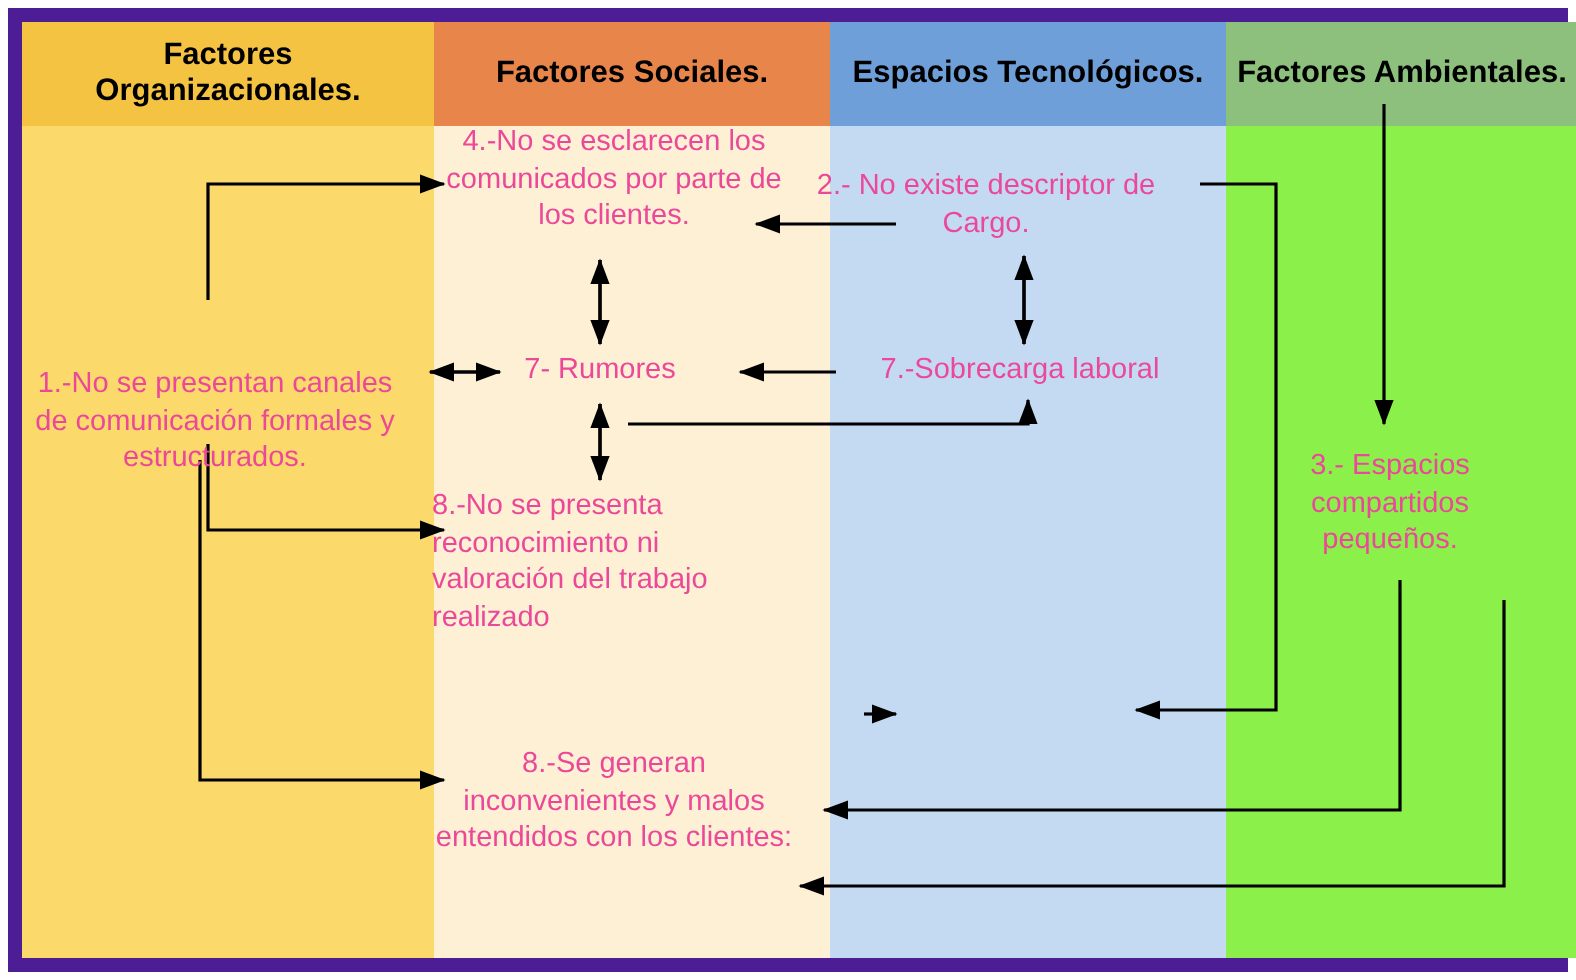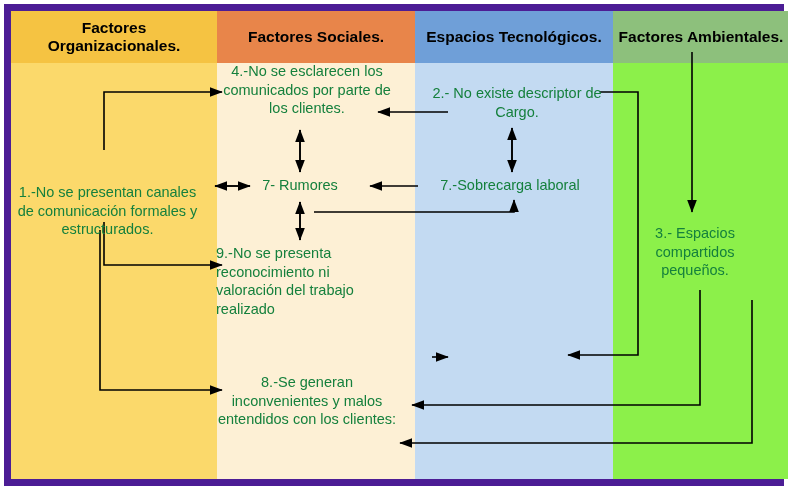--- a/index.html
+++ b/index.html
@@ -47,21 +47,21 @@
     font-weight: bold;
     font-size: 15.5px;
     color: #000000;
     line-height: 1.15;
     padding: 0 4px;
   }
   .node {
     position: absolute;
     text-align: center;
     font-size: 14.5px;
-    color: #15803d;
+    color: #ec4899;
     line-height: 1.28;
   }
   svg.arrows {
     position: absolute;
     left: 0;
     top: 0;
     width: 788px;
     height: 490px;
     pointer-events: none;
   }
@@ -135,34 +135,34 @@
   </svg>
 
   <div class="node" style="left:10px; top:152px; width:195px;margin-top:31px;">
     <span>1.-No se presentan canales de comunicación formales y estructurados.</span>
   </div>
 
   <div class="node" style="left:214px; top:62px; width:186px;">
     <span>4.-No se esclarecen los comunicados por parte de los clientes.</span>
   </div>
 
-  <div class="node" style="left:424px; top:84px; width:186px;">
+  <div class="node" style="left:400px; top:84px; width:186px;">
     <span>2.- No existe descriptor de Cargo.</span>
   </div>
 
   <div class="node" style="left:246px; top:176px; width:108px;">
     <span>7- Rumores</span>
   </div>
 
   <div class="node" style="left:420px; top:176px; width:180px;">
     <span>7.-Sobrecarga laboral</span>
   </div>
 
   <div class="node" style="left:216px; top:244px; width:180px; text-align:left;">
-    <span>9.-No se presenta reconocimiento ni valoración del trabajo realizado</span>
+    <span>8.-No se presenta reconocimiento ni valoración del trabajo realizado</span>
   </div>
 
   <div class="node" style="left:620px; top:224px; width:150px;">
     <span>3.- Espacios compartidos pequeños.</span>
   </div>
 
 
   <div class="node" style="left:214px; top:373px; width:186px;">
     <span>8.-Se generan inconvenientes y malos entendidos con los clientes:</span>
   </div>

